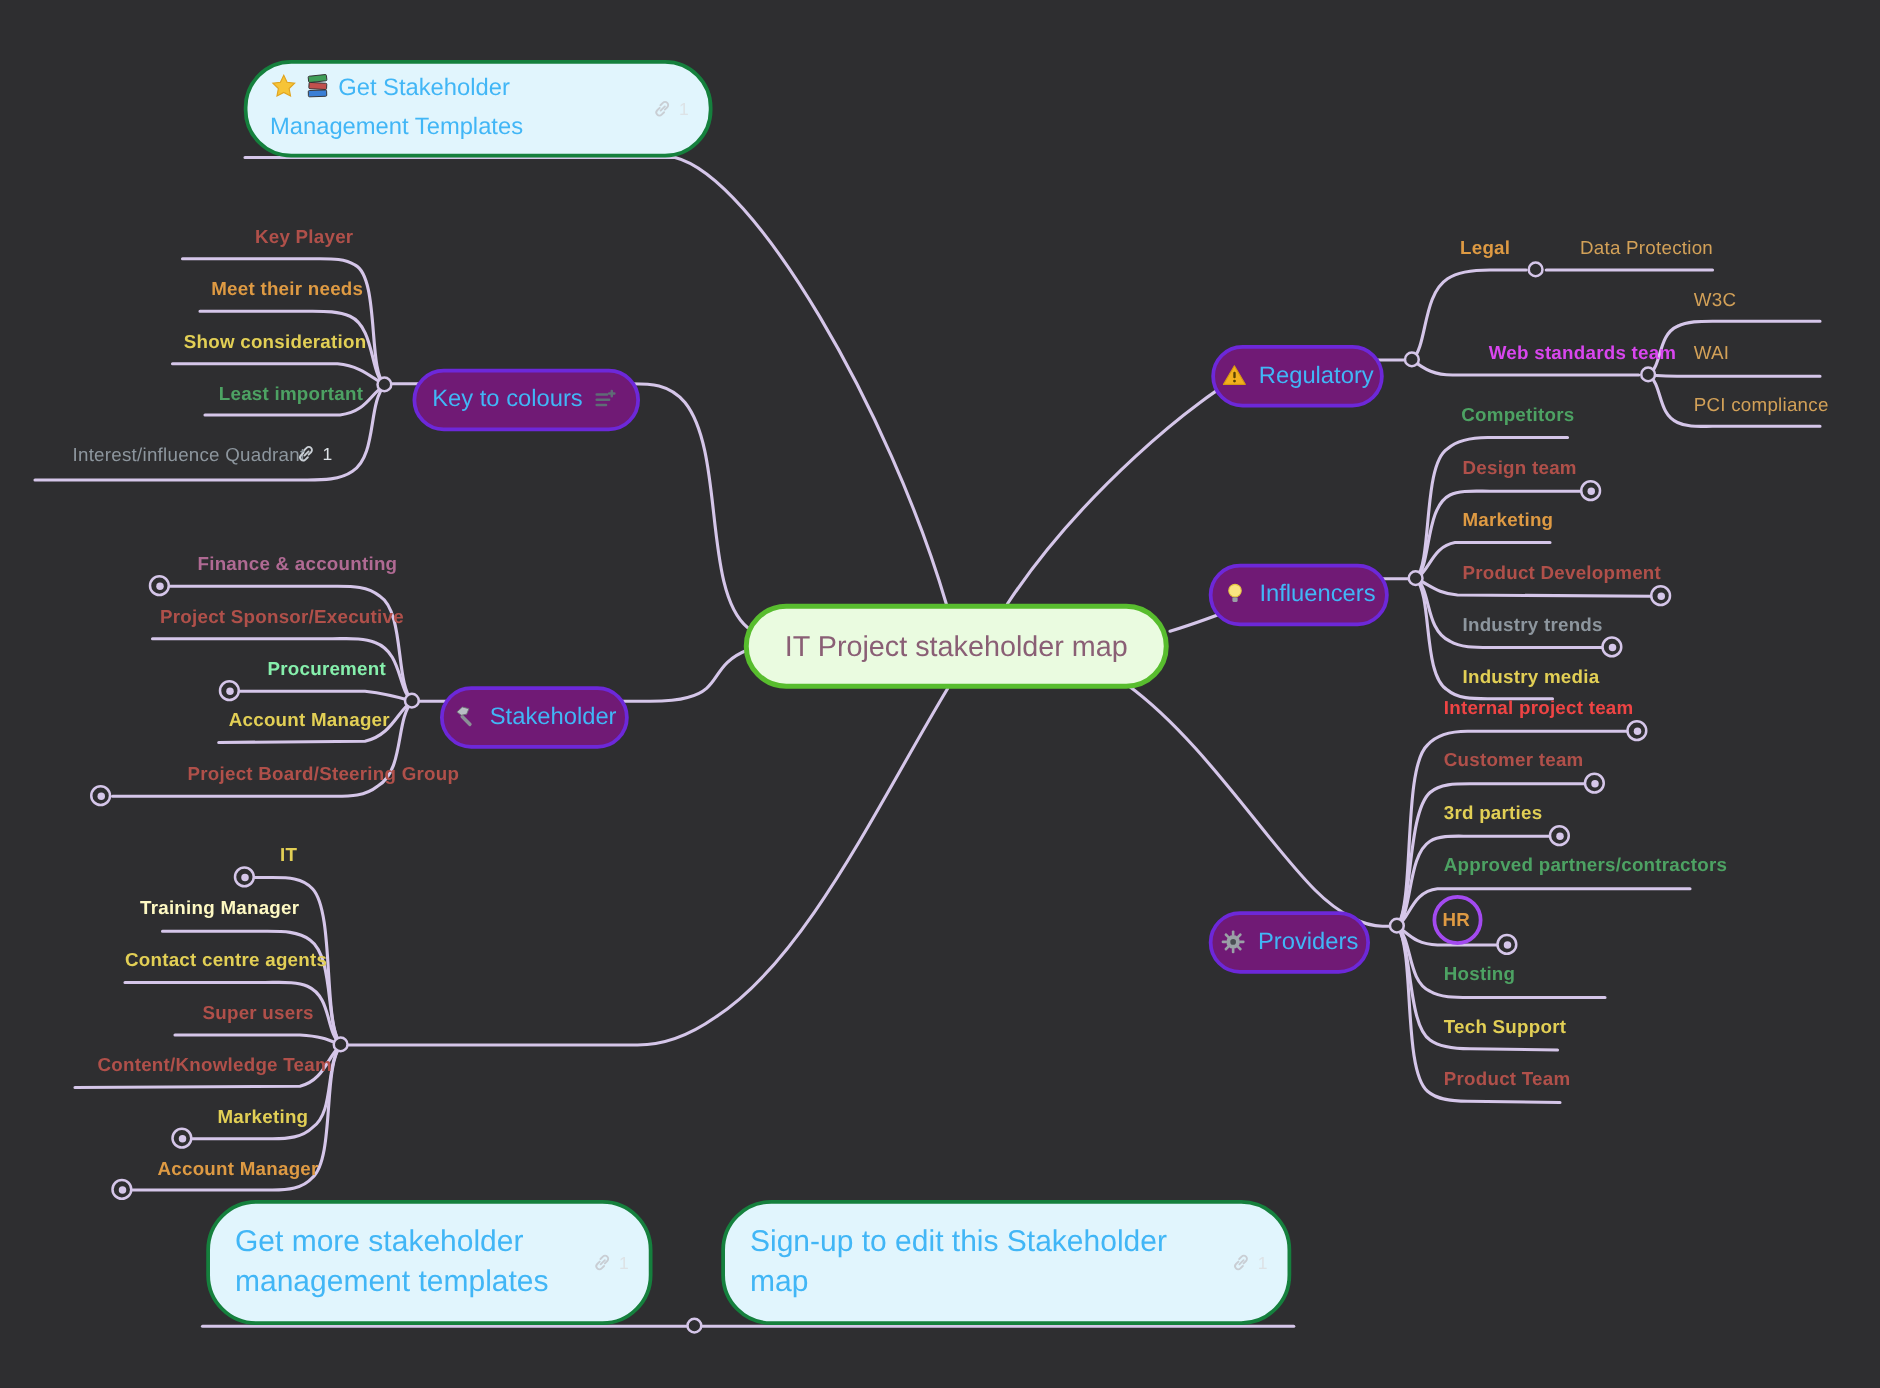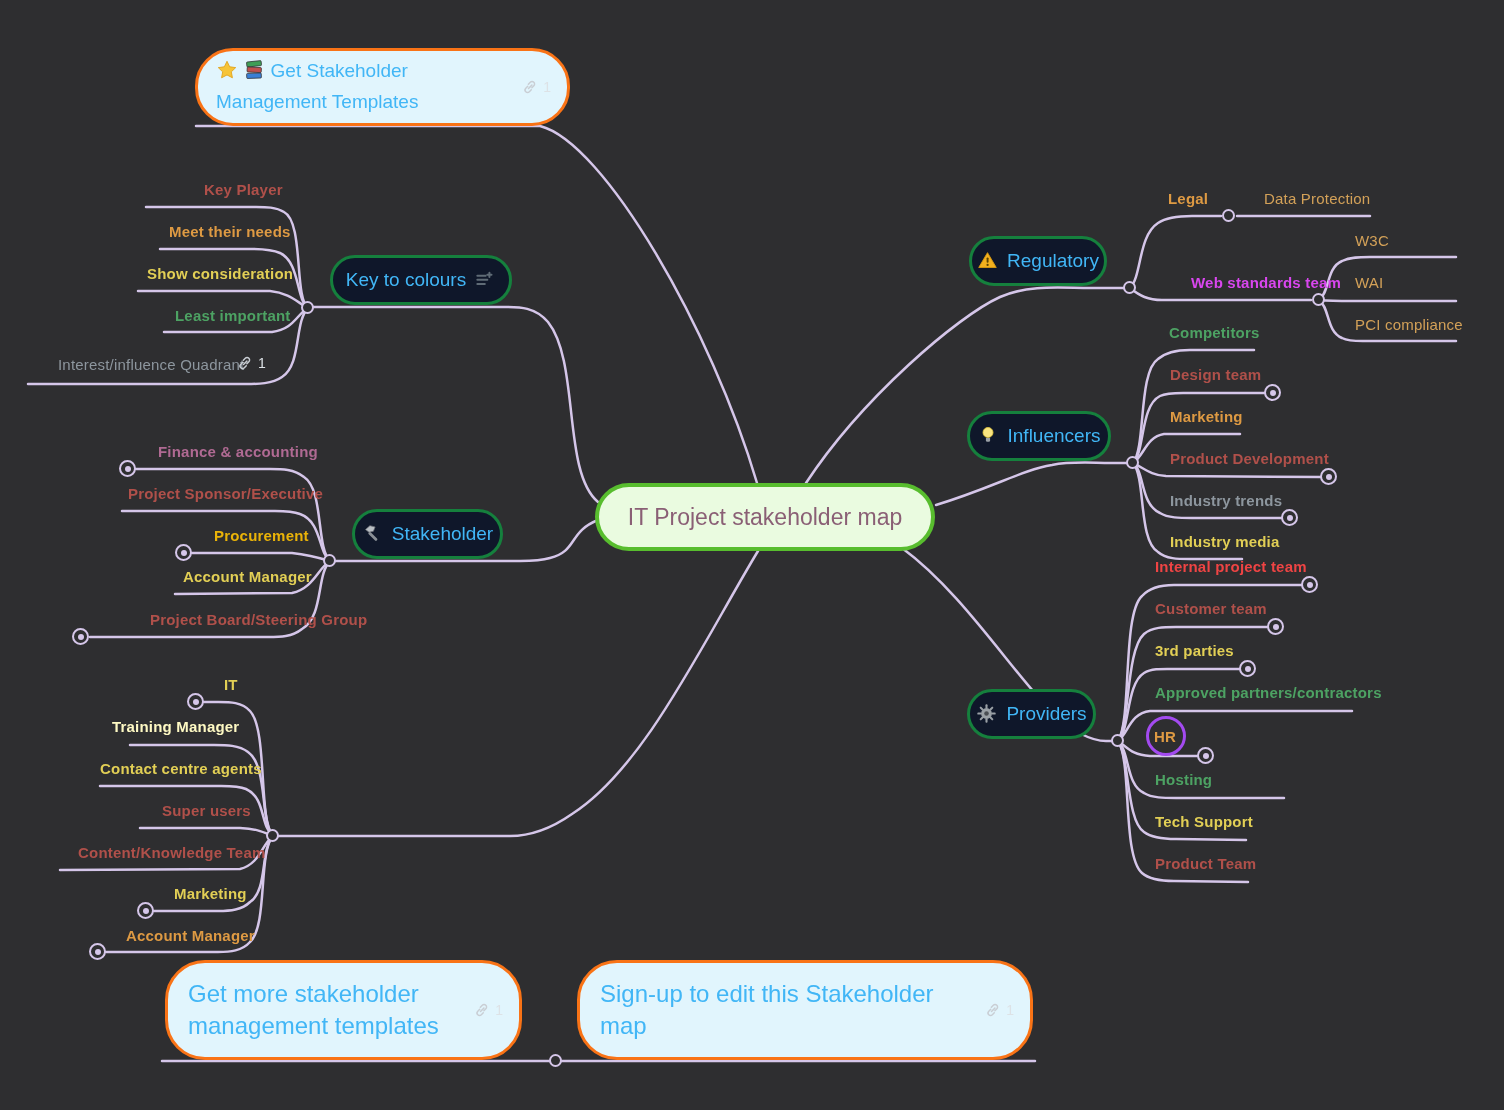--- a/index.html
+++ b/index.html
@@ -1,23 +1,23 @@
 <!DOCTYPE html>
 <html><head>
 <meta charset="utf-8">
 <style>
   html,body{margin:0;padding:0;background:#2e2e30;}
   #canvas{position:relative;width:1504px;height:1110px;background:#2e2e30;overflow:hidden;
           font-family:"Liberation Sans", sans-serif;}
   #branches{position:absolute;left:0;top:0;z-index:0;}
   .topic{position:absolute;display:flex;align-items:center;justify-content:center;gap:8px;
-         background:#0f172a;border:3px solid #15803d;border-radius:28px;z-index:2;
-         color:#41b6f6;font-size:19px;box-sizing:border-box;}
+         background:#701a75;border:3px solid #6d28d9;border-radius:28px;z-index:2;
+         color:#41b6f6;font-size:19px;box-sizing:border-box;margin-top:40px;}
   .topic .ticon{display:inline-flex;width:22px;height:22px;flex:0 0 auto;}
-  .bigbox{position:absolute;display:flex;align-items:center;background:#e1f5fd;border:3px solid #f97316;
+  .bigbox{position:absolute;display:flex;align-items:center;background:#e1f5fd;border:3px solid #15803d;
           border-radius:40px;z-index:2;color:#41b6f6;box-sizing:border-box;padding:10px 58px 10px 20px;}
   .bigbox .boxlabel{font-size:24px;line-height:1.32;}
   #templates-box{border-radius:38px;padding:10px 48px 10px 18px;}
   #templates-box .boxlabel{font-size:19px;line-height:1.4;}
   #center-node{position:absolute;left:595px;top:483px;width:340px;height:68px;z-index:2;
                background:#eafbe0;border:4px solid #58bd2e;border-radius:36px;display:flex;
                align-items:center;justify-content:center;color:#8a5f75;font-size:23px;box-sizing:border-box;}
   .leaf{position:absolute;font-size:15px;font-weight:700;white-space:nowrap;z-index:2;letter-spacing:.2px;}
   .leaf.plain{font-weight:400;}
   .junction{position:absolute;width:13px;height:13px;border:2.5px solid #d5c6e9;border-radius:50%;
@@ -222,21 +222,21 @@
     <svg viewBox="0 0 24 24" stroke="#c9ced4" stroke-width="2" fill="none" stroke-linecap="round">
         <path d="M10 14l4.5-4.5"></path>
         <path d="M9 11l-2.6 2.6a3.3 3.3 0 104.7 4.7l2.6-2.6"></path>
         <path d="M14.5 13l2.6-2.6a3.3 3.3 0 10-4.7-4.7L9.8 8.3"></path>
       </svg>
     <span>1</span>
   </span>
 
   <div class="leaf" style="left: 158px; top: 443px; color: rgb(176, 106, 147);">Finance &amp; accounting</div>
   <div class="leaf" style="left: 128px; top: 485px; color: rgb(176, 80, 74);">Project Sponsor/Executive</div>
-  <div class="leaf" style="left: 214px; top: 527px; color: #eab308;">Procurement</div>
+  <div class="leaf" style="left: 214px; top: 527px; color: #86efac;">Procurement</div>
   <div class="leaf" style="left: 183px; top: 568px; color: rgb(226, 207, 85);">Account Manager</div>
   <div class="leaf" style="left: 110px; top: 611px; color: rgb(176, 80, 74); margin-left: 40px;">Project Board/Steering Group</div>
 
   <div class="leaf" style="left: 224px; top: 676px; color: rgb(226, 207, 85);">IT</div>
   <div class="leaf" style="left: 112px; top: 718px; color: #fef9c3;">Training Manager</div>
   <div class="leaf" style="left: 100px; top: 760px; color: rgb(226, 207, 85);">Contact centre agents</div>
   <div class="leaf" style="left: 162px; top: 802px; color: rgb(176, 80, 74);">Super users</div>
   <div class="leaf" style="left: 78px; top: 844px; color: rgb(176, 80, 74);">Content/Knowledge Team</div>
   <div class="leaf" style="left: 174px; top: 885px; color: rgb(226, 207, 85);">Marketing</div>
   <div class="leaf" style="left: 126px; top: 927px; color: rgb(222, 154, 67);">Account Manager</div>

